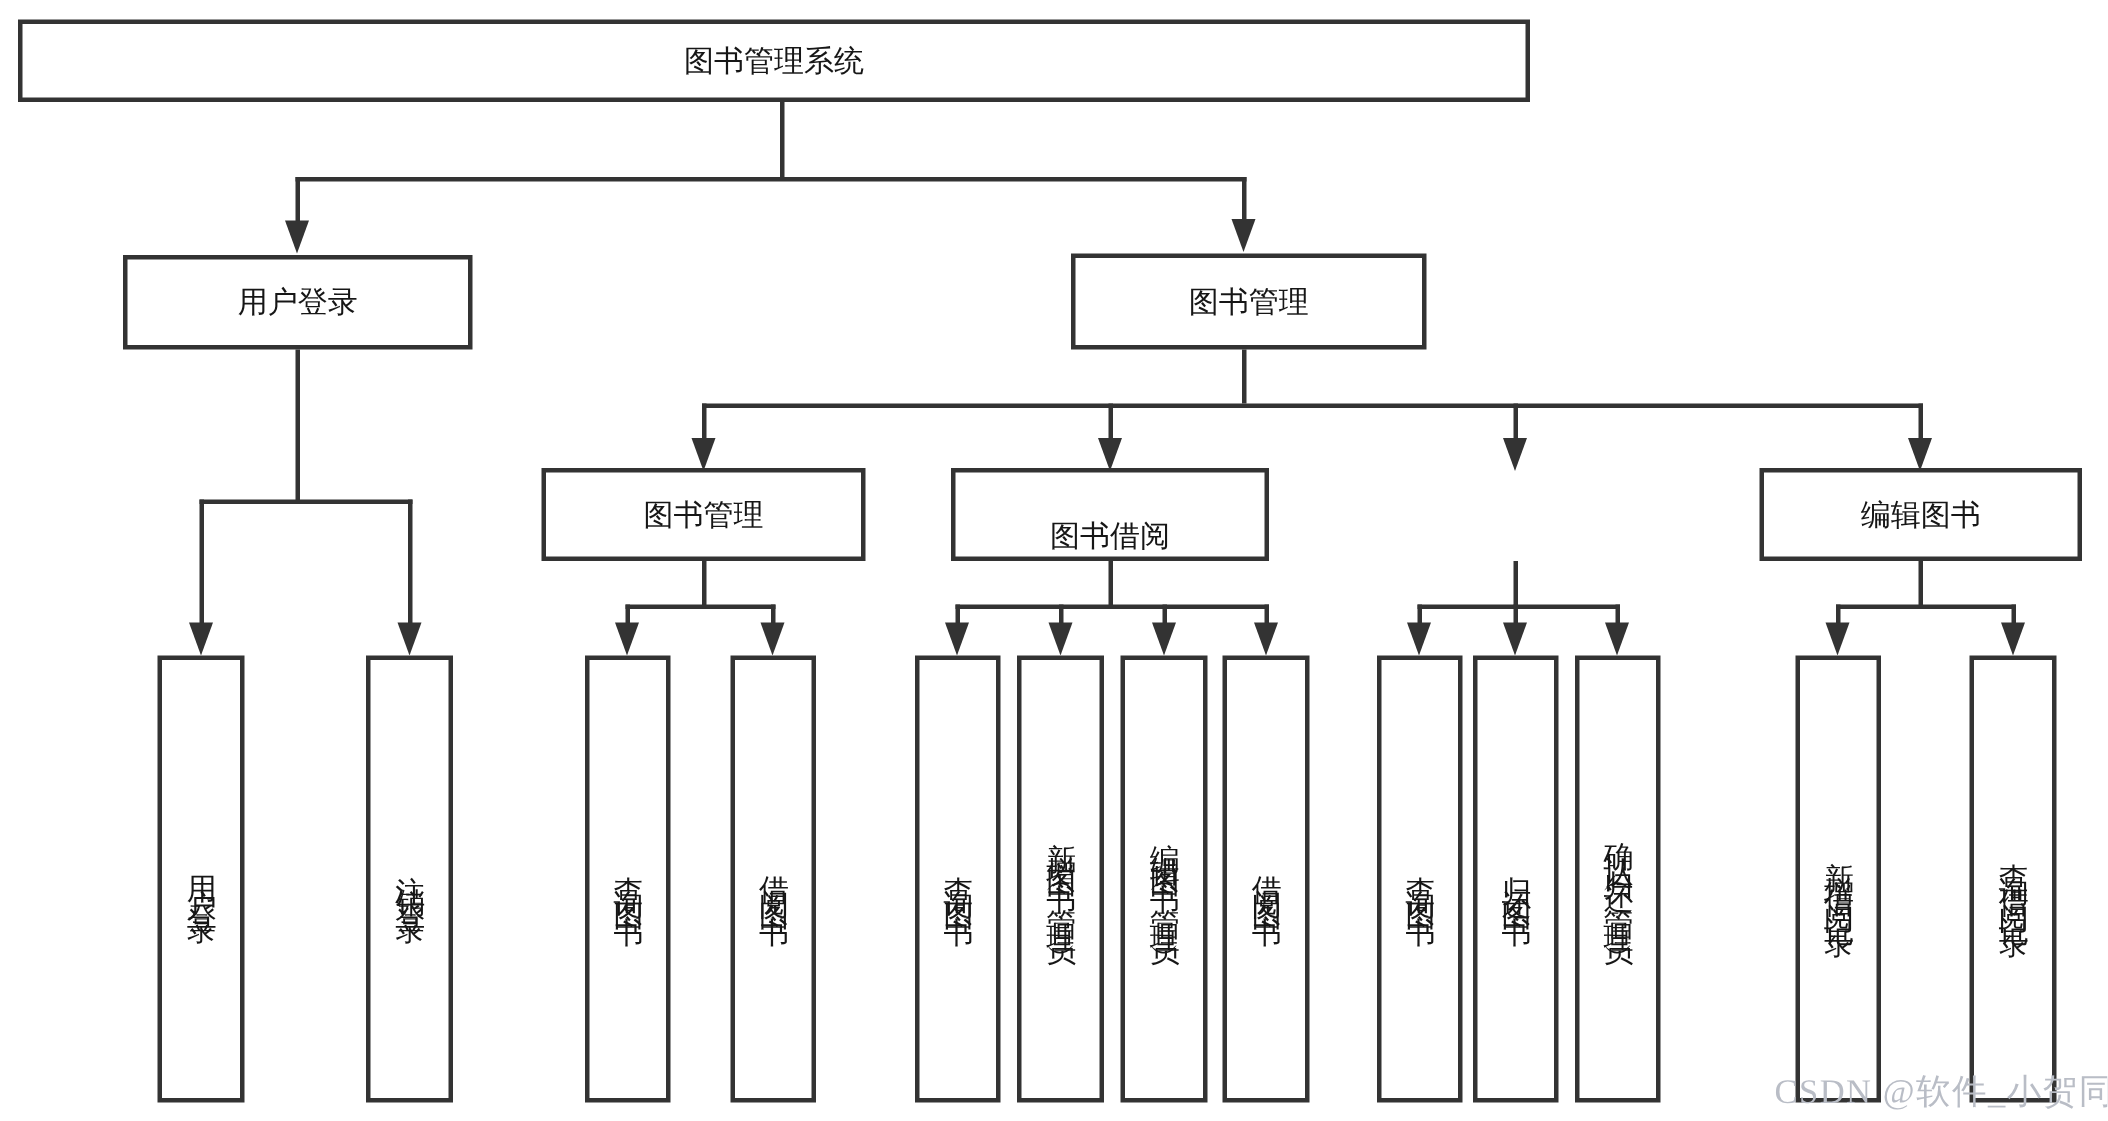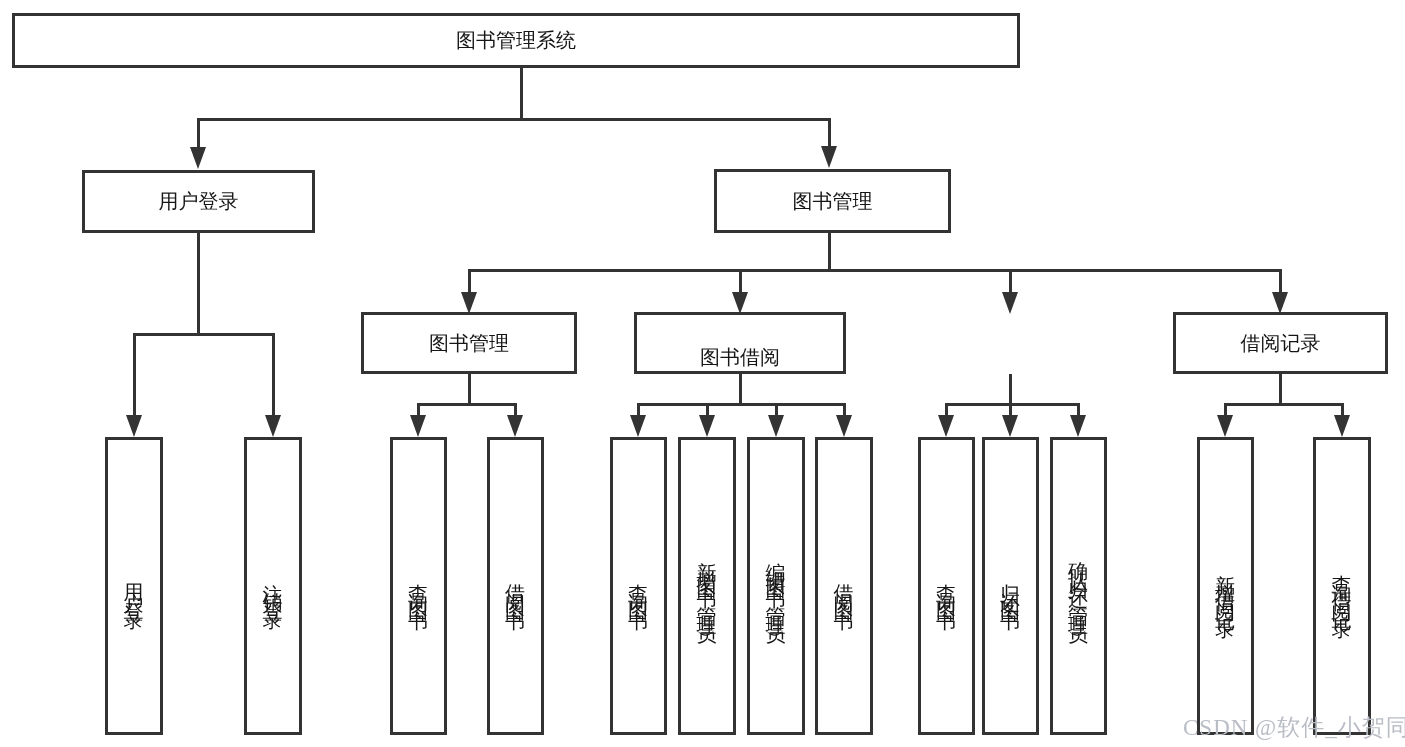--- a/index.html
+++ b/index.html
@@ -67,21 +67,21 @@
   <div class="line" style="left:1279px;top:269px;width:3px;height:26px;"></div>
   <div class="arrow" style="left:1272px;top:292px;"></div>
 
   <div class="box" style="left:361px;top:312px;width:216px;height:62px;">
     <span>图书管理</span>
   </div>
   <div class="box" style="left:634px;top:312px;width:212px;height:62px;align-items:flex-end;">
     <span>图书借阅</span>
   </div>
   <div class="box" style="left:1173px;top:312px;width:215px;height:62px;">
-    <span>借阅记录</span>
+    <span>编辑图书</span>
   </div>
 
   <div class="line" style="left:468px;top:374px;width:3px;height:31px;"></div>
   <div class="line" style="left:417px;top:403px;width:100px;height:3px;"></div>
   <div class="line" style="left:417px;top:403px;width:3px;height:14px;"></div>
   <div class="arrow" style="left:410px;top:415px;"></div>
   <div class="line" style="left:514px;top:403px;width:3px;height:14px;"></div>
   <div class="arrow" style="left:507px;top:415px;"></div>
 
   <div class="line" style="left:739px;top:374px;width:3px;height:31px;"></div>

